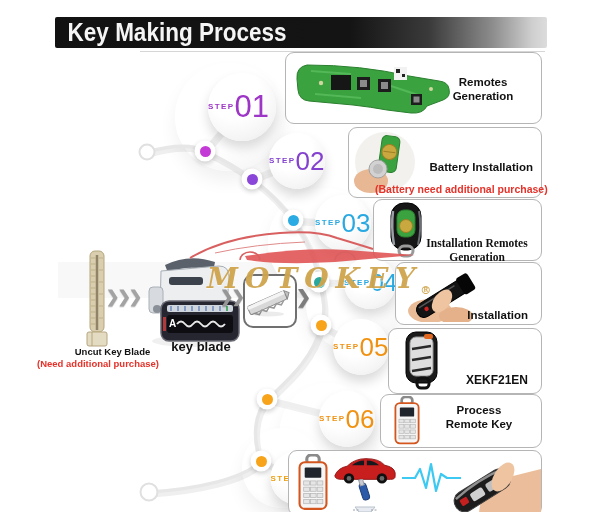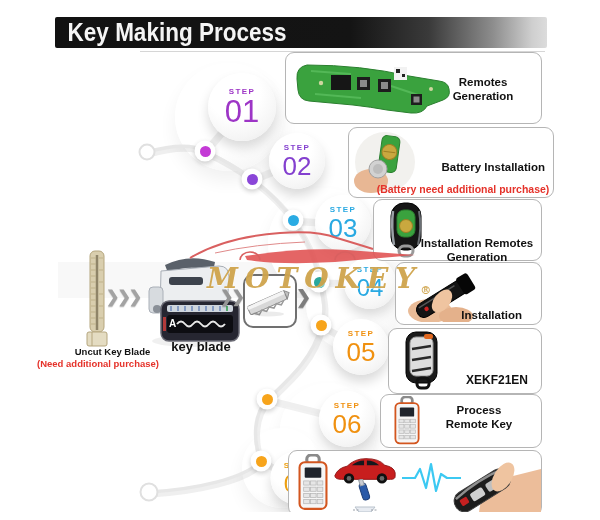--- a/index.html
+++ b/index.html
@@ -18,21 +18,21 @@
     box-shadow:0 10px 18px rgba(0,0,0,.06);}
   
   #arcsvg{position:absolute;left:0;top:0;z-index:2;}
   
   .dotring{position:absolute;width:21px;height:21px;border-radius:50%;background:#fff;z-index:3;
     box-shadow:0 2px 5px rgba(0,0,0,.20);transform:translate(-50%,-50%);}
   .dotcore{position:absolute;left:50%;top:50%;width:11px;height:11px;border-radius:50%;transform:translate(-50%,-50%);}
   
   .step{position:absolute;border-radius:50%;z-index:4;transform:translate(-50%,-50%);
     background:radial-gradient(circle at 38% 28%,#ffffff 40%,#f5f5f5 72%,#e6e6e6 100%);
-    box-shadow:0 7px 12px rgba(0,0,0,.15);display:flex;flex-direction:column;align-items:center;justify-content:center;}
+    box-shadow:0 7px 12px rgba(0,0,0,.15);display:flex;flex-direction:row;align-items:center;justify-content:flex-start;}
   .step .w{font-size:8px;font-weight:700;letter-spacing:1.4px;line-height:10px;}
   .step .n{font-size:26px;font-weight:500;line-height:26px;}
   .step.s1 .n{font-size:31px;line-height:30px;}
   .step.s4 .n,.step.s7 .n{font-size:24px;}
   
   .panel{position:absolute;background:#fff;border:1px solid #b5b5b5;border-radius:9px;z-index:5;}
   .cap{position:absolute;color:#111;font-size:11.5px;font-weight:600;line-height:1.22;text-align:center;}
   .cap.b{font-weight:700;font-size:12px;}
   .note{position:absolute;color:#e5322a;font-weight:700;font-size:10.5px;text-align:center;white-space:nowrap;}
   .art{position:absolute;}
@@ -161,39 +161,39 @@
         <rect x="111" y="18" width="3" height="3" fill="#222"></rect>
       <circle cx="30" cy="27" r="2.2" fill="#cfd6a0"></circle>
         <circle cx="140" cy="33" r="2" fill="#cfd6a0"></circle>
     </svg>
     <div class="cap" style="right:8px;top:22px;width:100px;">
       <div>Remotes</div>
       <div>Generation</div>
     </div>
   </div>
 
-  <div class="panel" style="left:348px;top:127px;width:192px;height:69px;padding-left:12px;">
+  <div class="panel" style="left:348px;top:127px;width:192px;height:69px;">
     <svg class="art" style="left:4px;top:3px;" width="64" height="62" viewBox="0 0 64 62">
       <circle cx="32" cy="31" r="30" fill="#f2f1ee"></circle>
       <g transform="rotate(8 36 24)">
         <rect x="27" y="5" width="18" height="36" rx="5" fill="#3aa23e" stroke="#2b7f2f"></rect>
         <circle cx="36" cy="21" r="7.5" fill="#c9a83f" stroke="#9e7f24"></circle>
           <line x1="30" y1="21" x2="42" y2="21" stroke="#9e7f24"></line>
       </g>
       <ellipse cx="18" cy="50" rx="17" ry="12" fill="#e8b794"></ellipse>
       <circle cx="25" cy="38" r="9" fill="#d2d2d2" stroke="#a0a0a0"></circle>
       <circle cx="25" cy="38" r="5" fill="#bdbdbd"></circle>
     </svg>
     <div class="cap" style="right:8px;top:32px;width:112px;text-align:right;">
       <div>Battery Installation</div>
     </div>
     <div class="note" style="left:26px;right:2px;bottom:2px;">(Battery need additional purchase)</div>
   </div>
 
-  <div class="panel" style="left:373px;top:199px;width:167px;height:60px;">
+  <div class="panel" style="left:373px;top:199px;width:167px;height:60px;font-family:Liberation Serif, serif;">
     <svg class="art" style="left:8px;top:1px;" width="48" height="58" viewBox="0 0 48 58">
       <rect x="9" y="2" width="30" height="47" rx="13" fill="#161616" stroke="#000"></rect>
       <path d="M11 10 Q9 26 12 44" stroke="#9aa0a6" stroke-width="2.5" fill="none"></path>
       <path d="M37 10 Q40 26 36 44" stroke="#6b7075" stroke-width="2" fill="none"></path>
       <rect x="15" y="9" width="18" height="27" rx="7" fill="#3aa23e" stroke="#2b7f2f"></rect>
       <circle cx="24" cy="25" r="6.5" fill="#c9a83f" stroke="#9e7f24"></circle>
       <rect x="17" y="45" width="14" height="10" rx="5" fill="none" stroke="#9a9a9a" stroke-width="3"></rect>
     </svg>
     <div class="cap" style="right:2px;top:36px;width:124px;">
       <div>Installation Remotes</div>
@@ -206,21 +206,21 @@
       <ellipse cx="30" cy="46" rx="22" ry="12" fill="#e9bb97"></ellipse>
       <ellipse cx="56" cy="51" rx="17" ry="9" fill="#e4b18b"></ellipse>
       <g transform="rotate(-32 45 30)">
         <rect x="12" y="24" width="60" height="15" rx="7" fill="#141414" stroke="#000"></rect>
         <rect x="62" y="22" width="13" height="19" rx="3" fill="#060606"></rect>
         <line x1="16" y1="27" x2="58" y2="27" stroke="#555" stroke-width="1.5"></line>
         <circle cx="22" cy="32" r="2.2" fill="#c22"></circle>
       </g>
       <ellipse cx="42" cy="36" rx="8" ry="13" fill="#efc4a0" transform="rotate(38 42 36)"></ellipse>
     </svg>
-    <div class="cap" style="right:19px;top:45px;width:80px;text-align:right;">
+    <div class="cap" style="right:13px;top:45px;width:80px;text-align:right;">
       <div>Installation</div>
     </div>
   </div>
 
   <div class="panel" style="left:388px;top:328px;width:152px;height:64px;">
     <svg class="art" style="left:12px;top:2px;" width="42" height="60" viewBox="0 0 42 60">
       <rect x="5" y="1" width="31" height="51" rx="10" fill="#1b1b1b" stroke="#000"></rect>
       <rect x="9" y="6" width="23" height="39" rx="6" fill="#dedede" stroke="#9b9b9b"></rect>
       <rect x="23" y="3" width="9" height="5" rx="2" fill="#e06820"></rect>
       <path d="M11 18 L30 15 M11 29 L30 26 M11 40 L30 37" stroke="#2a2a2a" stroke-width="2.5" fill="none"></path>

